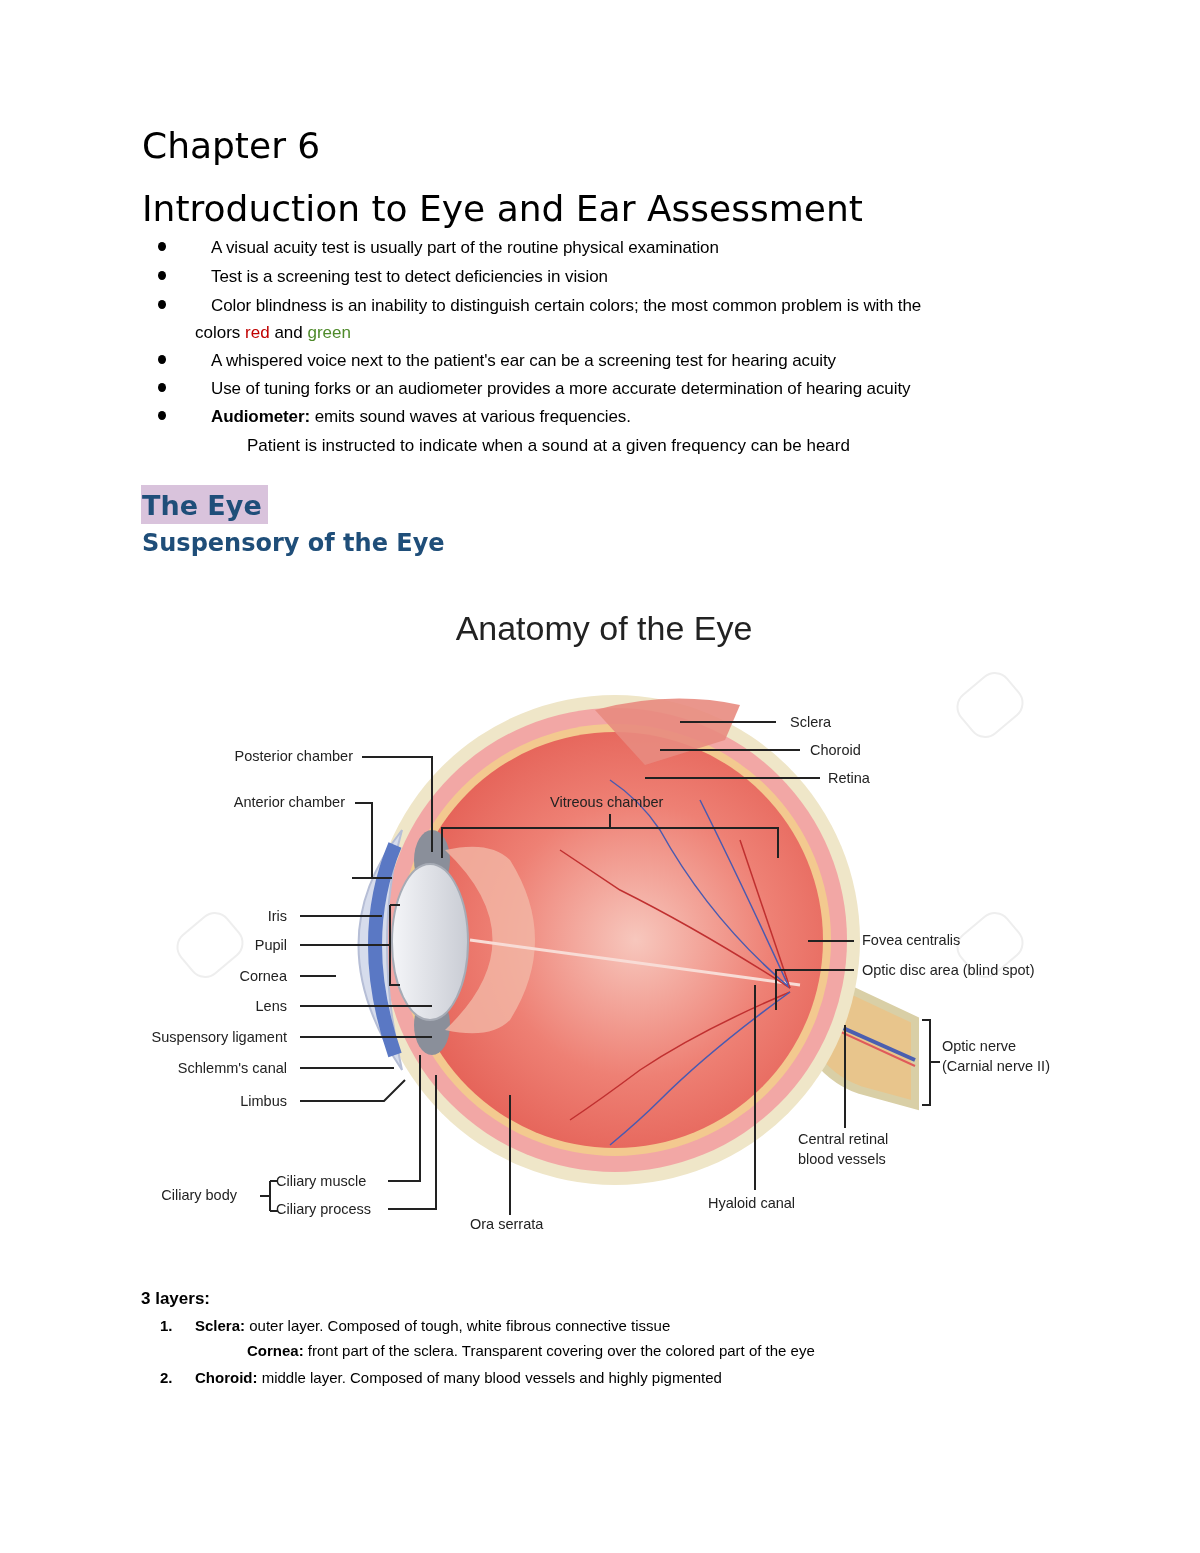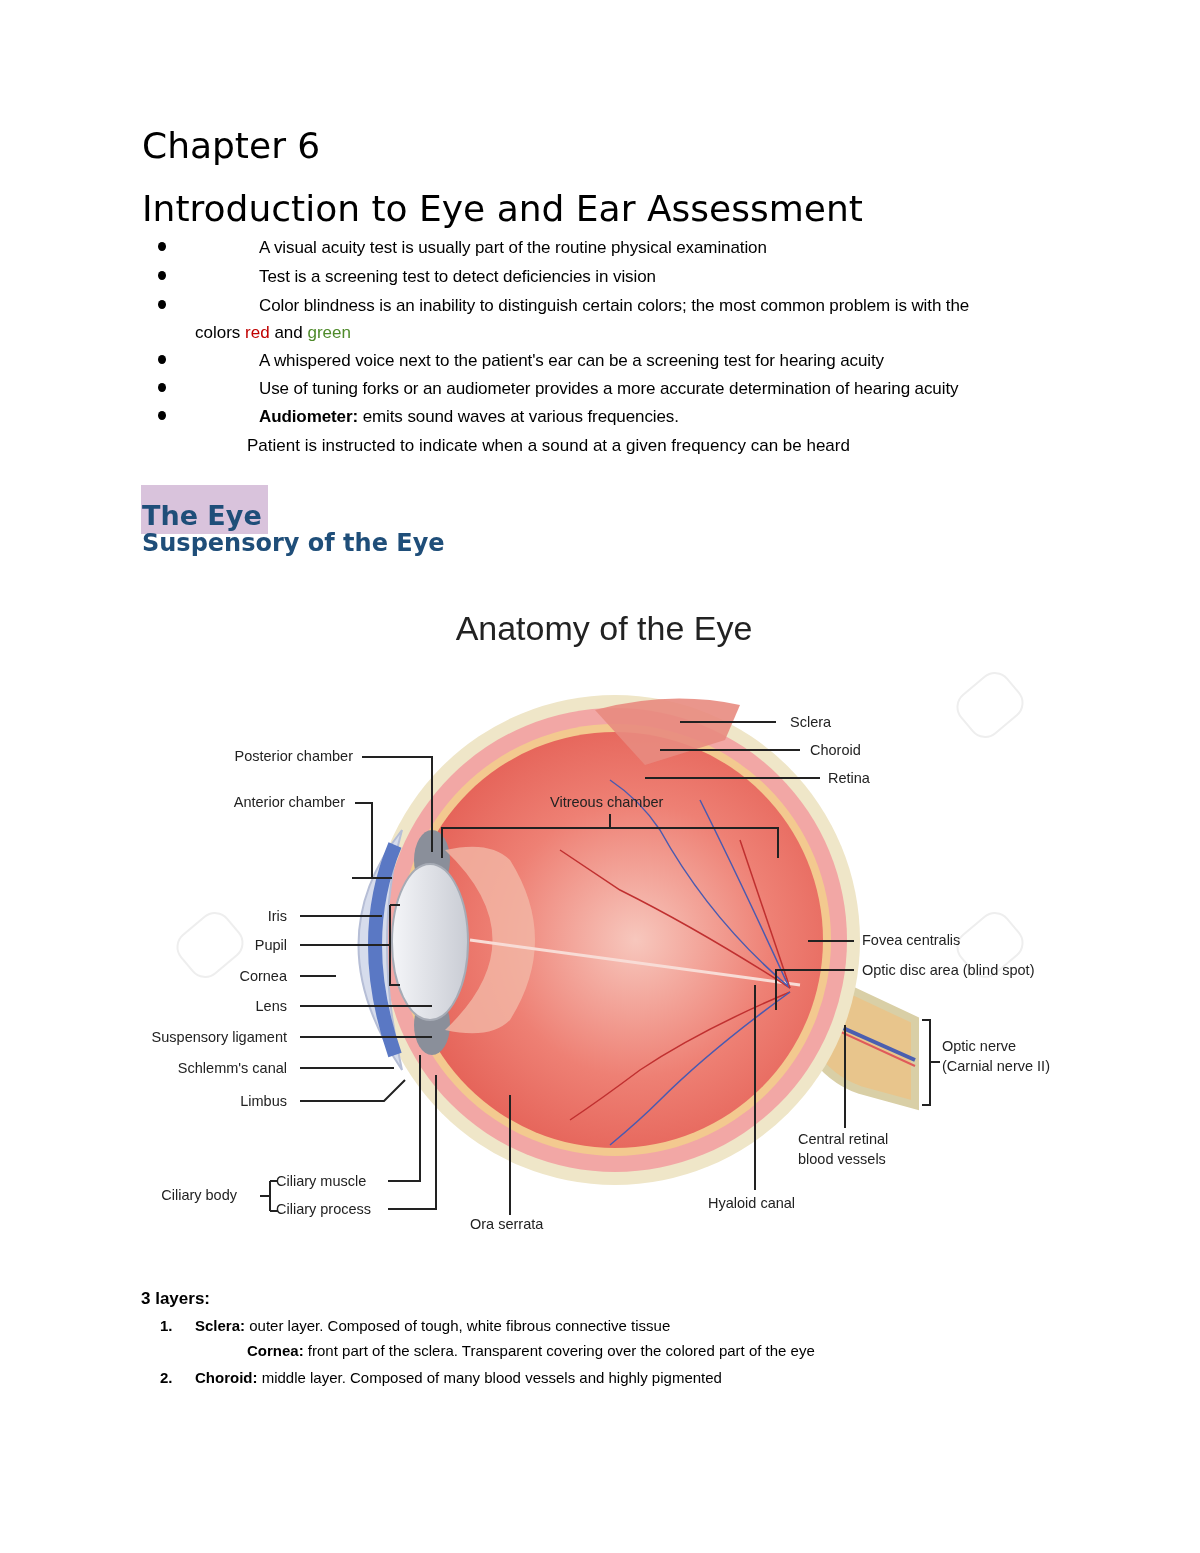--- a/index.html
+++ b/index.html
@@ -4,26 +4,26 @@
 <style>
   html, body { margin: 0; padding: 0; background: #ffffff; }
   body { width: 1200px; height: 1553px; position: relative; overflow: hidden;
          font-family: "DejaVu Sans", sans-serif; color: #000; }
   .page { position: absolute; left: 0; top: 0; width: 1200px; height: 1553px; }
   .chapter { position: absolute; left: 142px; top: 124px; font-size: 36px; line-height: 44px; font-family: "DejaVu Sans", sans-serif; }
   .title { position: absolute; left: 142px; top: 187px; font-size: 36px; line-height: 44px; font-family: "DejaVu Sans", sans-serif; }
   .bullets { position: absolute; left: 0; top: 0; }
   .bullet-row { position: absolute; left: 0; width: 1200px; font-family: "Liberation Sans", sans-serif; font-size: 17px; line-height: 20px; }
   .bullet-dot { position: absolute; left: 158px; width: 8px; height: 9px; border-radius: 50%; background: #000; }
-  .bullet-text { position: absolute; left: 211px; white-space: nowrap; letter-spacing: -0.1px; margin-left: 48px; }
+  .bullet-text { position: absolute; left: 211px; white-space: nowrap; letter-spacing: -0.1px; }
   .cont-text { position: absolute; white-space: nowrap; }
   .red { color: #c00000; }
   .green { color: #4e8a2a; }
   b { font-weight: bold; text-align: right; }
-  .h-eye { position: absolute; left: 141px; top: 485px; height: 37px; padding: 12px 6px 0 1px;
+  .h-eye { position: absolute; left: 141px; top: 485px; height: 37px; padding: 2px 6px 0 1px;
            background: #d9c3dc; color: #1f4e79; font-weight: bold; font-size: 27px; line-height: 37px;
            font-family: "DejaVu Sans", sans-serif; }
   .h-struct { position: absolute; left: 142px; top: 526px; color: #1f4e79; font-weight: bold; font-size: 24px; line-height: 34px;
               font-family: "DejaVu Sans", sans-serif; }
   .figure { position: absolute; left: 140px; top: 600px; width: 920px; height: 640px; }
   .fig-svg { position: absolute; left: 0; top: 0; }
   .list-label { position: absolute; left: 141px; top: 1289px; font-family: "Liberation Sans", sans-serif; font-size: 17px; font-weight: bold; }
   .ol-row { position: absolute; font-family: "Liberation Sans", sans-serif; font-size: 15px; line-height: 22px; white-space: nowrap; }
   .ol-num { position: absolute; left: 160px; font-weight: bold; }
   .ol-text { position: absolute; left: 195px; }

